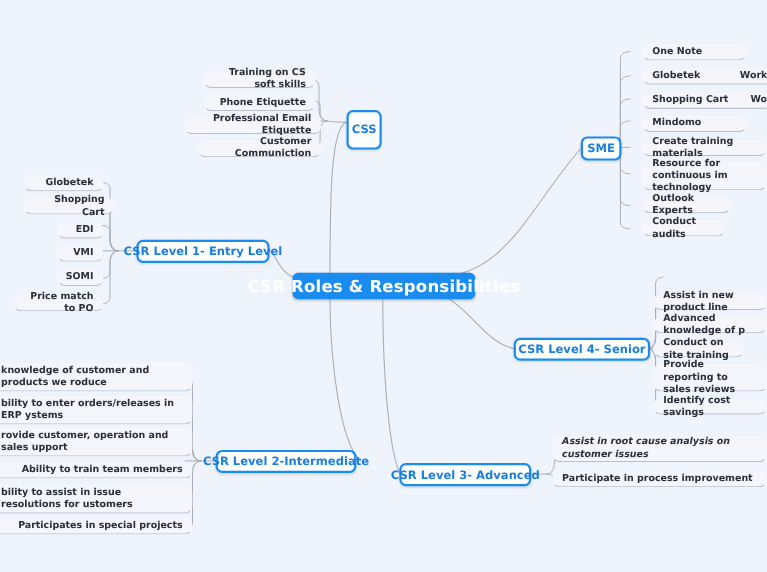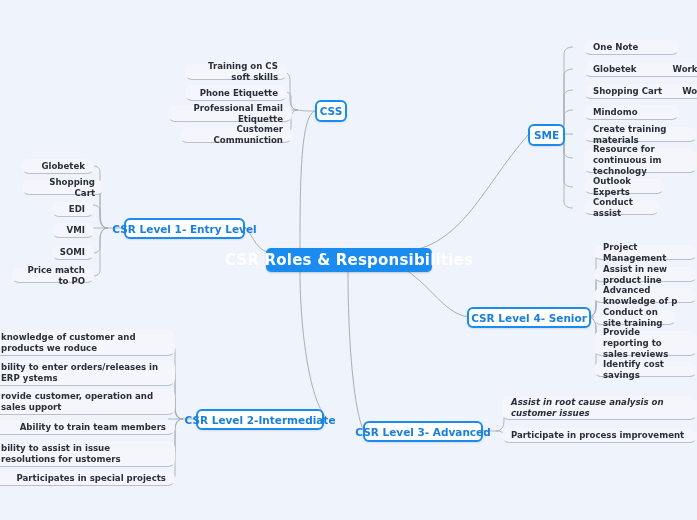--- a/index.html
+++ b/index.html
@@ -104,21 +104,21 @@
       <path d="M183,419 C177,419 175,425 175,431 L175,475 C175,479 172,481 168,481"></path>
 
       <path d="M483,431 C489,431 492,431 496,431"></path>
       <path d="M496,431 C502,431 504,426 504,420 L504,412 C504,408 507,406 511,406"></path>
       <path d="M496,431 C502,431 504,433 504,436 L508,436"></path>
     </g>
   </svg>
 
   <div class="node root" style="left:266px;top:248px;width:166px;height:24px;">CSR Roles &amp; Responsibilities</div>
 
-  <div class="node branch" style="left:315px;top:100px;width:32px;height:22px;">CSS</div>
+  <div class="node branch" style="left:315px;top:100px;width:32px;height:36px;">CSS</div>
 
   <div class="node leaf r" style="left:185px;top:64px;width:102px;height:16px;">Training on CS soft skills</div>
   <div class="node leaf r" style="left:185px;top:85px;width:102px;height:16px;">Phone Etiquette</div>
   <div class="node leaf r" style="left:168px;top:106px;width:124px;height:16px;">Professional Email Etiquette</div>
   <div class="node leaf r" style="left:180px;top:127px;width:112px;height:16px;">Customer Communiction</div>
 
   <div class="node branch" style="left:528px;top:124px;width:37px;height:22px;">SME</div>
 
   <div class="node leaf l" style="left:584px;top:40px;width:95px;height:15px;">One Note</div>
   <div class="node leaf l" style="left:584px;top:62px;width:160px;height:15px;">
@@ -126,34 +126,33 @@
     <span style="margin-left:36px;">Work with</span>
   </div>
   <div class="node leaf l" style="left:584px;top:84px;width:160px;height:15px;">
     <span>Shopping Cart</span>
     <span style="margin-left:20px;">Work</span>
   </div>
   <div class="node leaf l" style="left:584px;top:105px;width:95px;height:15px;">Mindomo</div>
   <div class="node leaf l" style="left:584px;top:127px;width:113px;height:15px;">Create training materials</div>
   <div class="node leaf l wrap" style="left:584px;top:148px;width:113px;height:25px;">Resource for continuous im technology</div>
   <div class="node leaf l" style="left:584px;top:179px;width:80px;height:15px;">Outlook Experts</div>
-  <div class="node leaf l" style="left:584px;top:200px;width:75px;height:15px;">Conduct assist</div>
+  <div class="node leaf l" style="left:584px;top:200px;width:75px;height:15px;">Conduct audits</div>
 
   <div class="node branch" style="left:124px;top:218px;width:121px;height:21px;">CSR Level 1- Entry Level</div>
 
   <div class="node leaf r" style="left:22px;top:159px;width:72px;height:15px;">Globetek</div>
   <div class="node leaf r" style="left:22px;top:180px;width:82px;height:15px;">Shopping Cart</div>
   <div class="node leaf r" style="left:52px;top:202px;width:42px;height:15px;">EDI</div>
   <div class="node leaf r" style="left:52px;top:223px;width:42px;height:15px;">VMI</div>
   <div class="node leaf r" style="left:52px;top:245px;width:42px;height:15px;">SOMI</div>
   <div class="node leaf r" style="left:12px;top:268px;width:82px;height:15px;">Price match to PO</div>
 
   <div class="node branch" style="left:467px;top:307px;width:124px;height:21px;">CSR Level 4- Senior</div>
 
-  <div class="node leaf l" style="left:594px;top:245px;width:103px;height:15px;">Project Management</div>
   <div class="node leaf l" style="left:594px;top:267px;width:103px;height:15px;">Assist in new product line</div>
   <div class="node leaf l" style="left:594px;top:288px;width:103px;height:15px;">Advanced knowledge of p</div>
   <div class="node leaf l" style="left:594px;top:310px;width:82px;height:15px;">Conduct on site training</div>
   <div class="node leaf l wrap" style="left:594px;top:331px;width:103px;height:25px;">Provide reporting to sales reviews</div>
   <div class="node leaf l" style="left:594px;top:362px;width:103px;height:15px;">Identify cost savings</div>
 
   <div class="node branch" style="left:196px;top:409px;width:128px;height:21px;">CSR Level 2-Intermediate</div>
 
   <div class="node leaf l wrap" style="left:-8px;top:330px;width:183px;height:26px;">knowledge of customer and products we roduce</div>
   <div class="node leaf l wrap" style="left:-8px;top:360px;width:183px;height:26px;">bility to enter orders/releases in ERP ystems</div>

